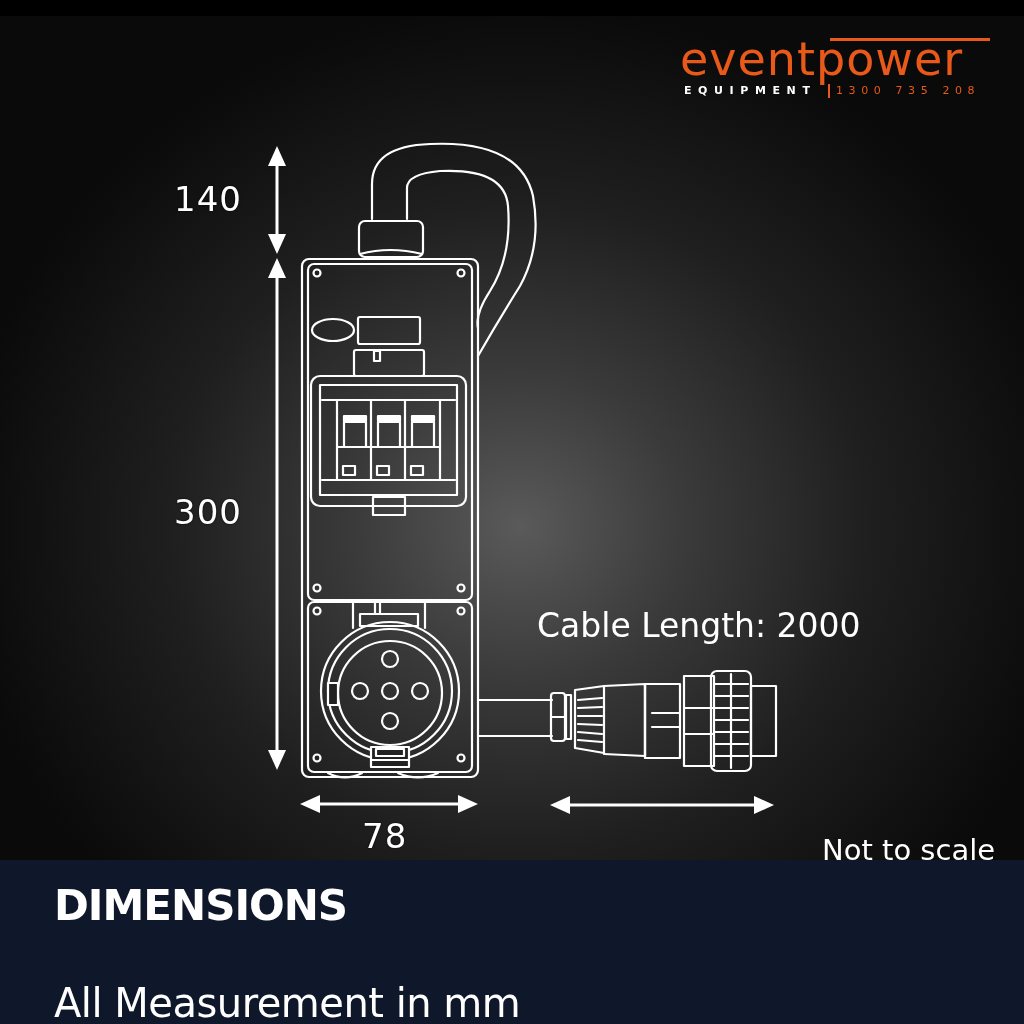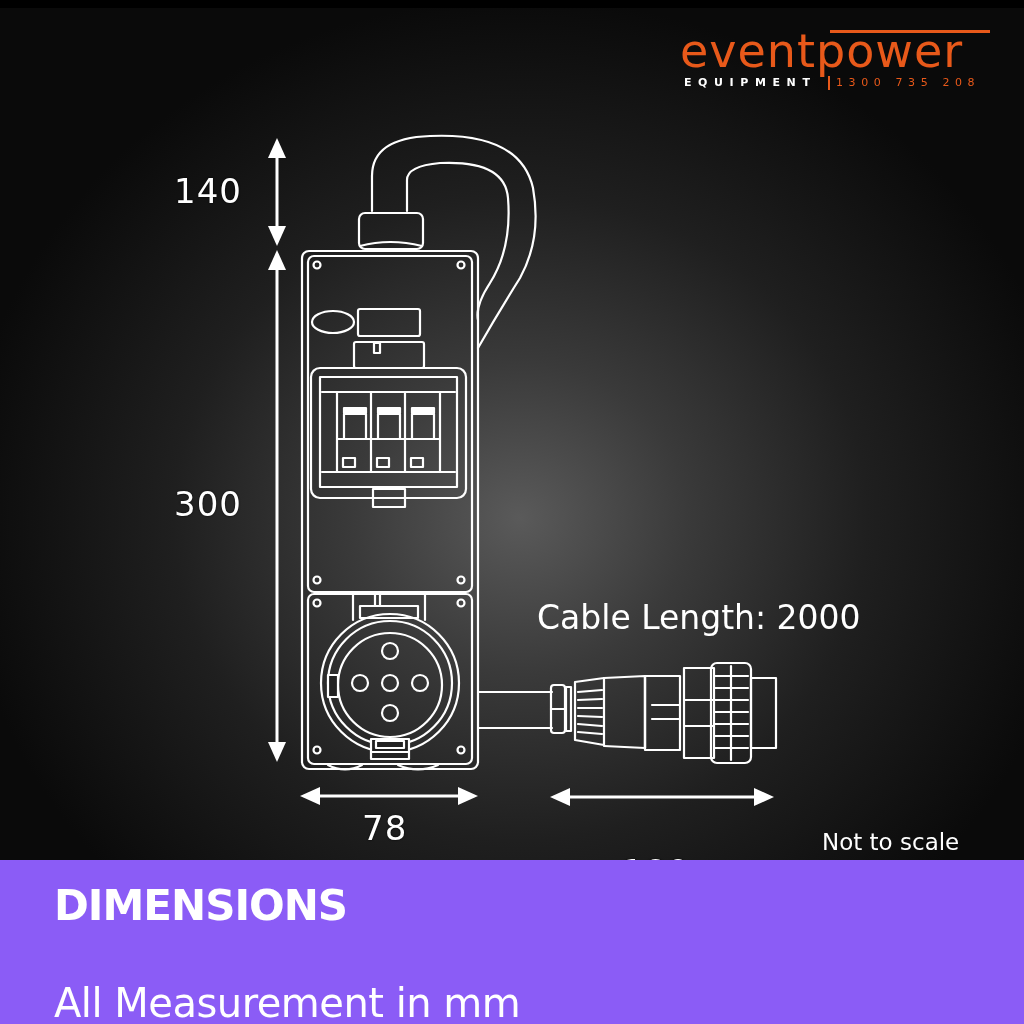--- a/index.html
+++ b/index.html
@@ -2,21 +2,21 @@
 <html><head>
   <meta charset="utf-8">
   <style>
     html, body { margin: 0; padding: 0; }
     body {
       width: 1024px; height: 1024px; overflow: hidden; position: relative;
       font-family: "DejaVu Sans", sans-serif;
       background: #000;
     }
     .stage {
-      position: absolute; left: 0; top: 8px; width: 1024px; height: 860px;
+      position: absolute; left: 0; top: 16px; width: 1024px; height: 860px;
       background: radial-gradient(ellipse 560px 520px at 520px 510px, #5a5a5a 0%, #3a3a3a 30%, #1f1f1f 62%, #0a0a0a 100%);
     }
     .logo { position: absolute; left: 680px; top: 18px; width: 330px; height: 70px; }
     .logo-word {
       position: absolute; left: 0; top: 2px; font-family: "DejaVu Sans", sans-serif;
       font-size: 46px; font-weight: normal; color: #e8591a; letter-spacing: 1px; line-height: 46px;
     }
     .logo-line {
       position: absolute; left: 150px; top: 4px; width: 160px; height: 3px; background: #e8591a;
     }
@@ -30,25 +30,25 @@
     }
     .dim-label {
       position: absolute; color: #fff; font-family: "DejaVu Sans", sans-serif; font-size: 34px; line-height: 36px;
       letter-spacing: 1px;
       text-shadow: 0 0 2px #000;
     }
     .cable-label {
       position: absolute; left: 537px; top: 592px; color: #fff; font-size: 33px; line-height: 36px;
     }
     .scale-note {
-      position: absolute; left: 822px; top: 821px; color: #fff; font-size: 23px; line-height: 26px; text-align: center;
+      position: absolute; left: 822px; top: 821px; color: #fff; font-size: 29px; line-height: 26px; text-align: center;
     }
     svg.drawing { position: absolute; left: 0; top: 0; }
     .footer {
-      position: absolute; left: 0; top: 860px; width: 1024px; height: 164px; background: #8b5cf6;
+      position: absolute; left: 0; top: 860px; width: 1024px; height: 164px; background: #0f172a;
     }
     .footer-title {
       position: absolute; left: 54px; top: 22px; color: #fff; font-size: 42px; font-weight: bold; line-height: 48px;
       letter-spacing: -1px;
     }
     .footer-sub {
       position: absolute; left: 54px; top: 92px; color: #fff; font-size: 40px; line-height: 46px; letter-spacing: -0.5px; margin-top: 28px;
     }
   </style>
 </head>

